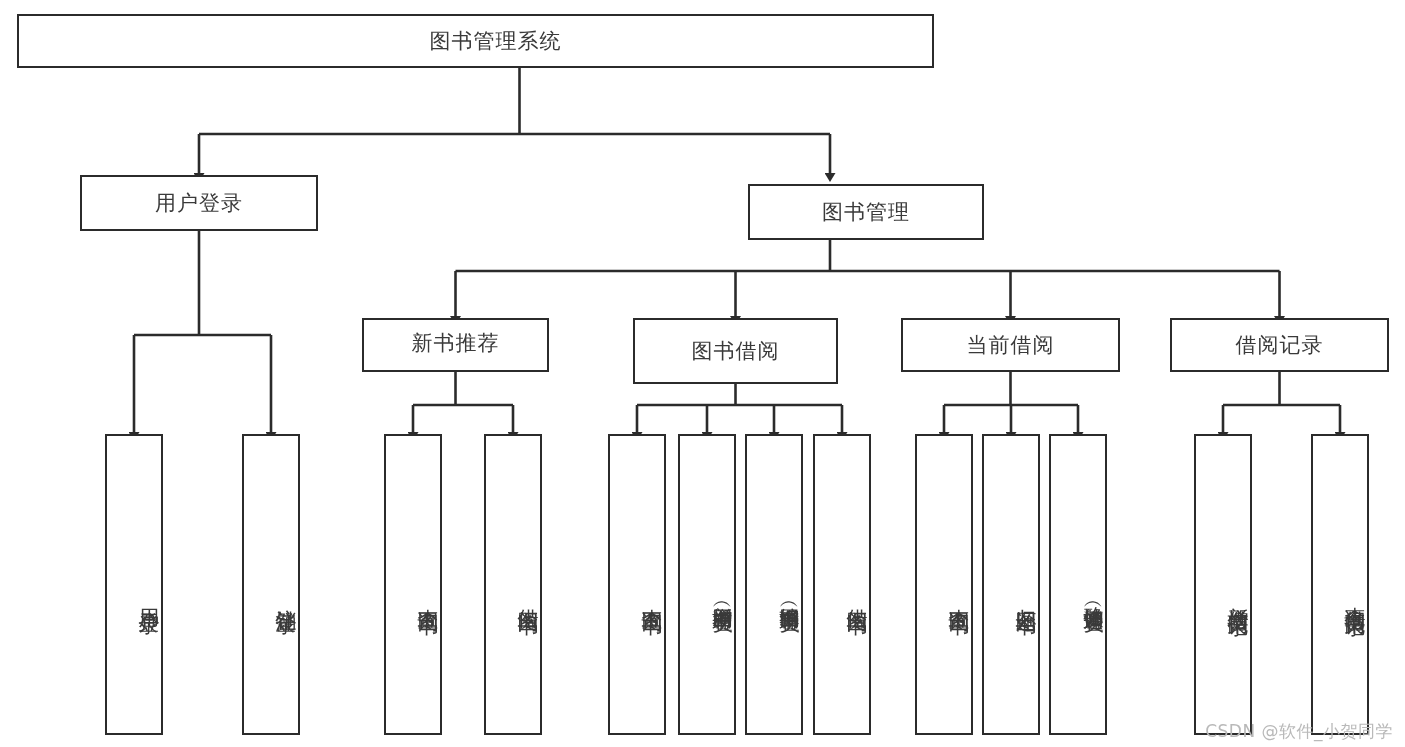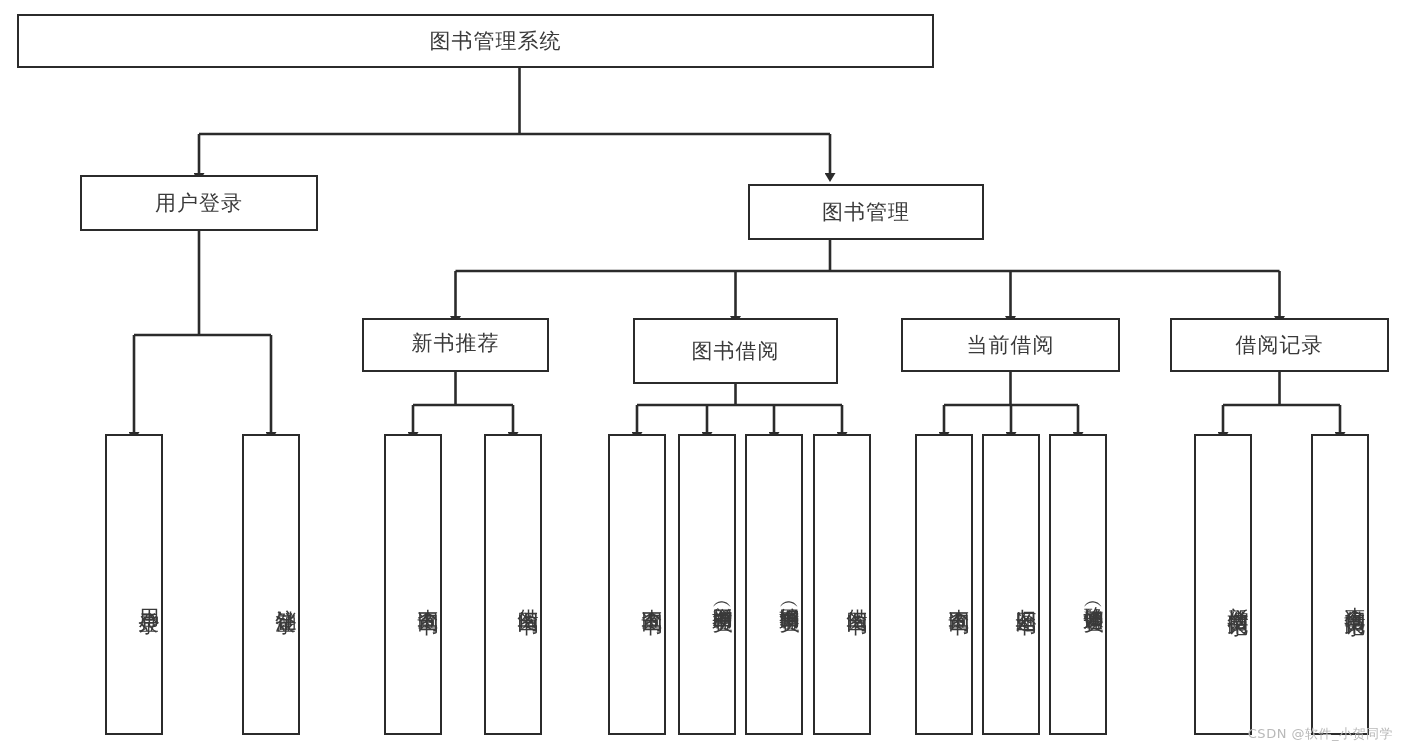--- a/index.html
+++ b/index.html
@@ -52,21 +52,21 @@
     font-size:20px;
   }
   .node .label{
     display:block;
     white-space:nowrap;
   }
   #watermark{
     position:absolute;
     right:12px;
     bottom:4px;
-    font-size:13px;
+    font-size:17px;
     color:#b9b9b9;
     letter-spacing:.5px;
     z-index:5;
     white-space:nowrap;
     user-select:none;
   }
 </style>
 </head>
 <body>
 

